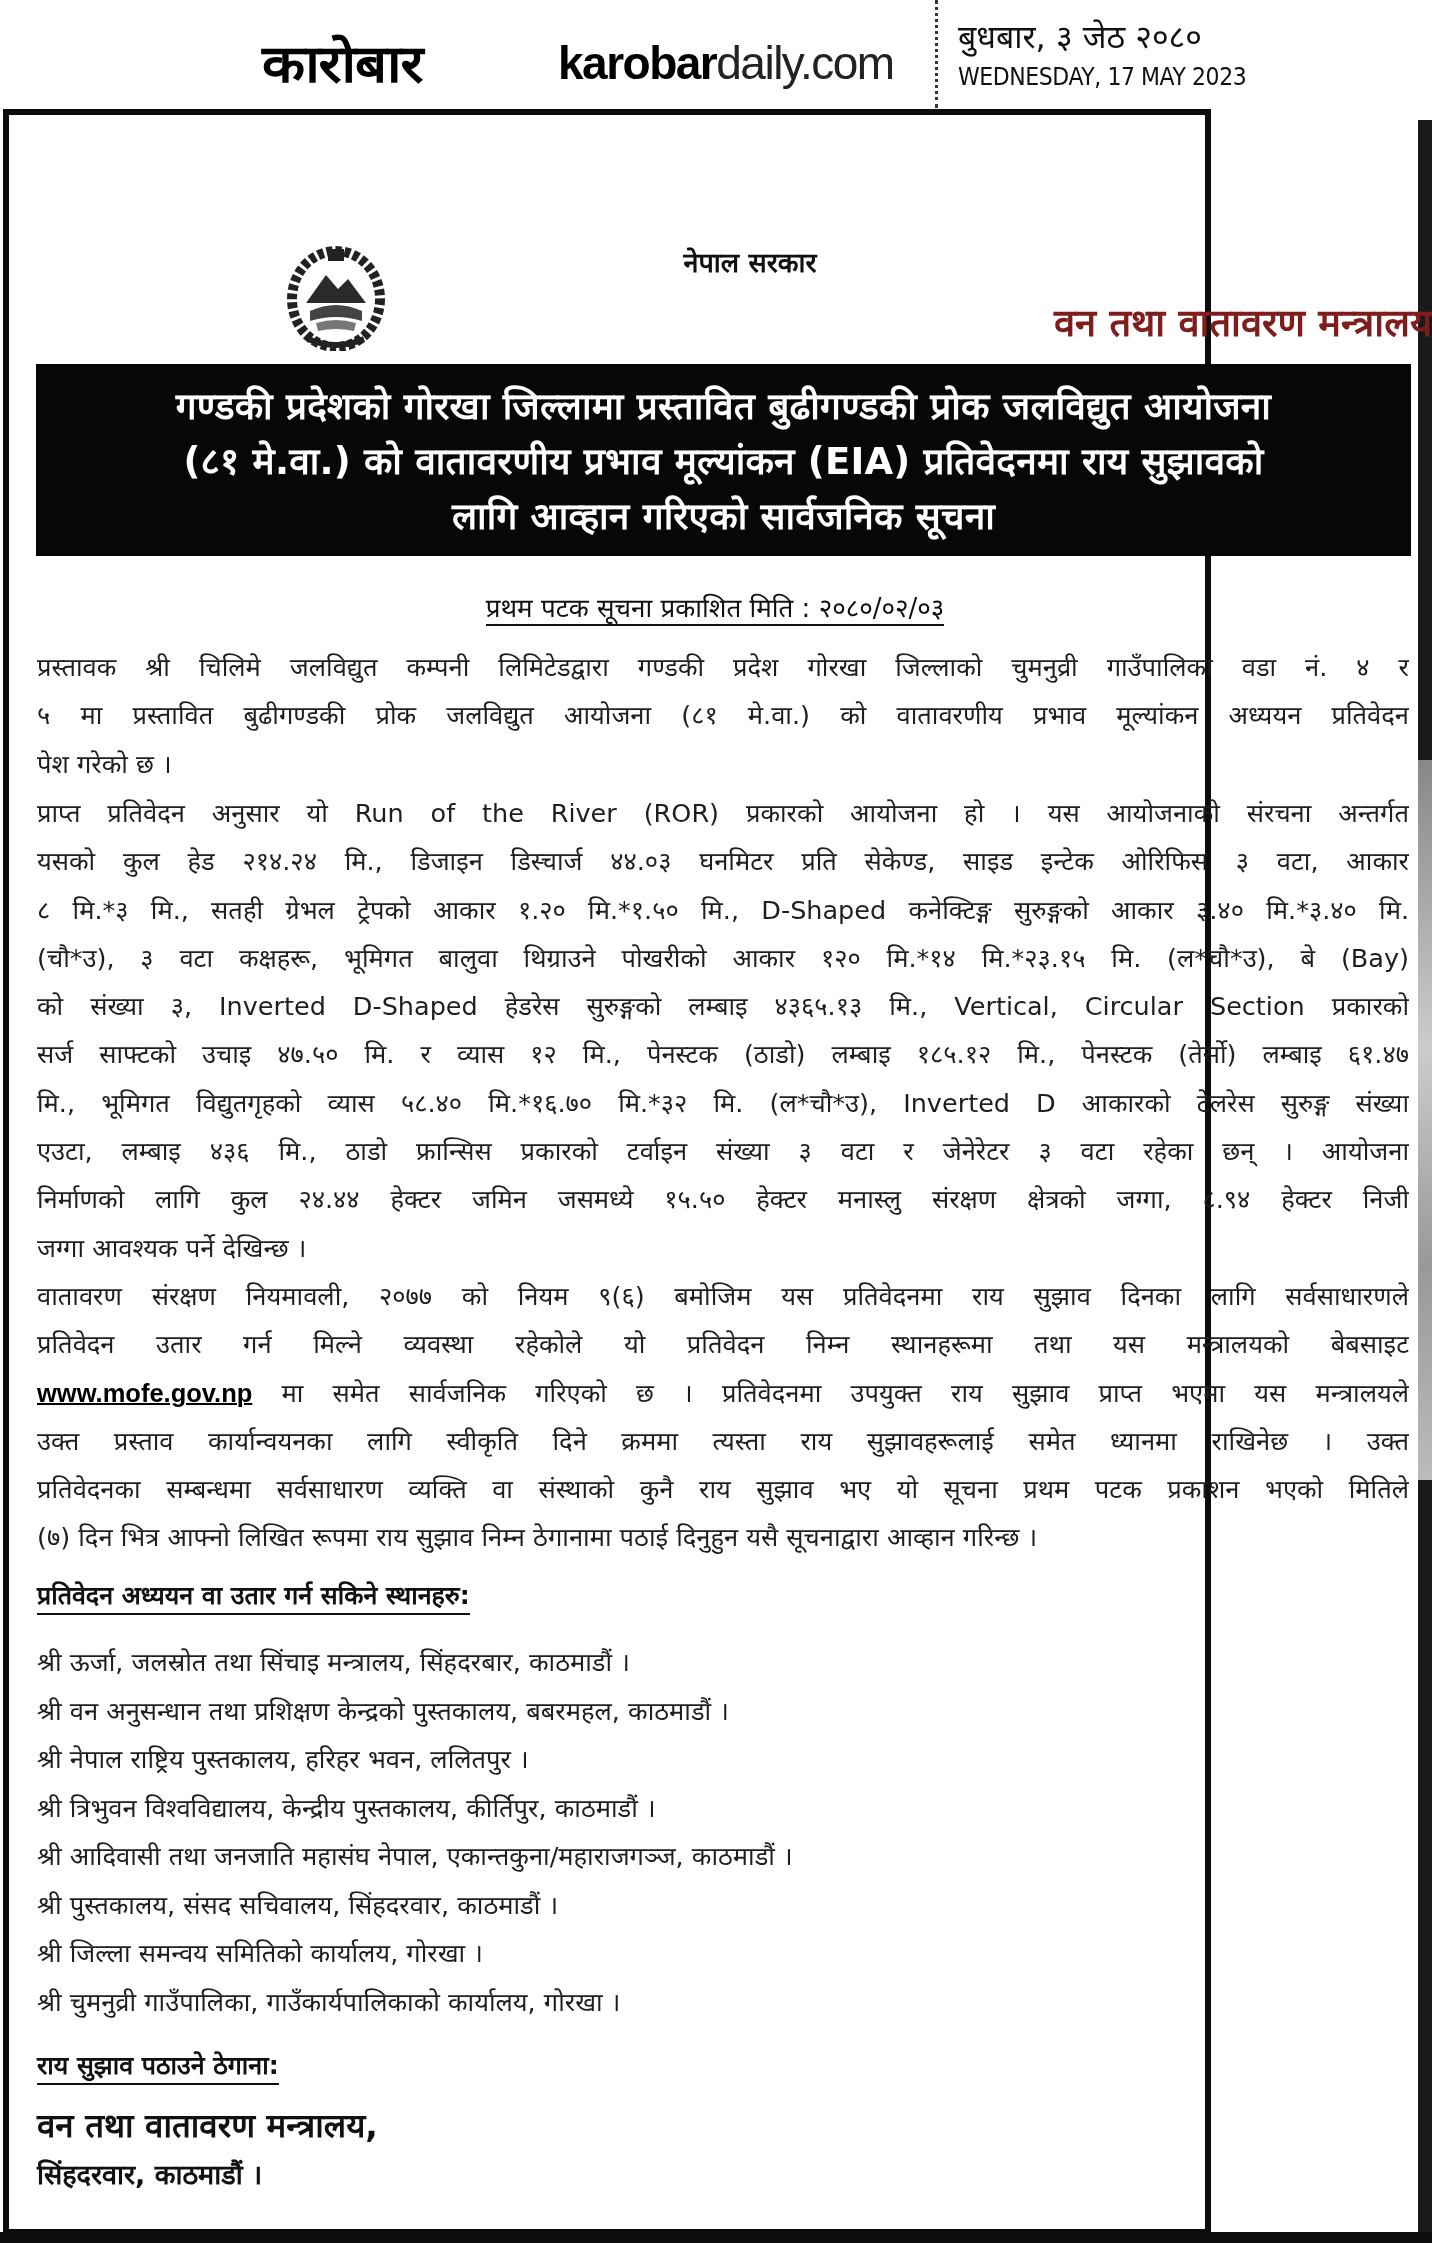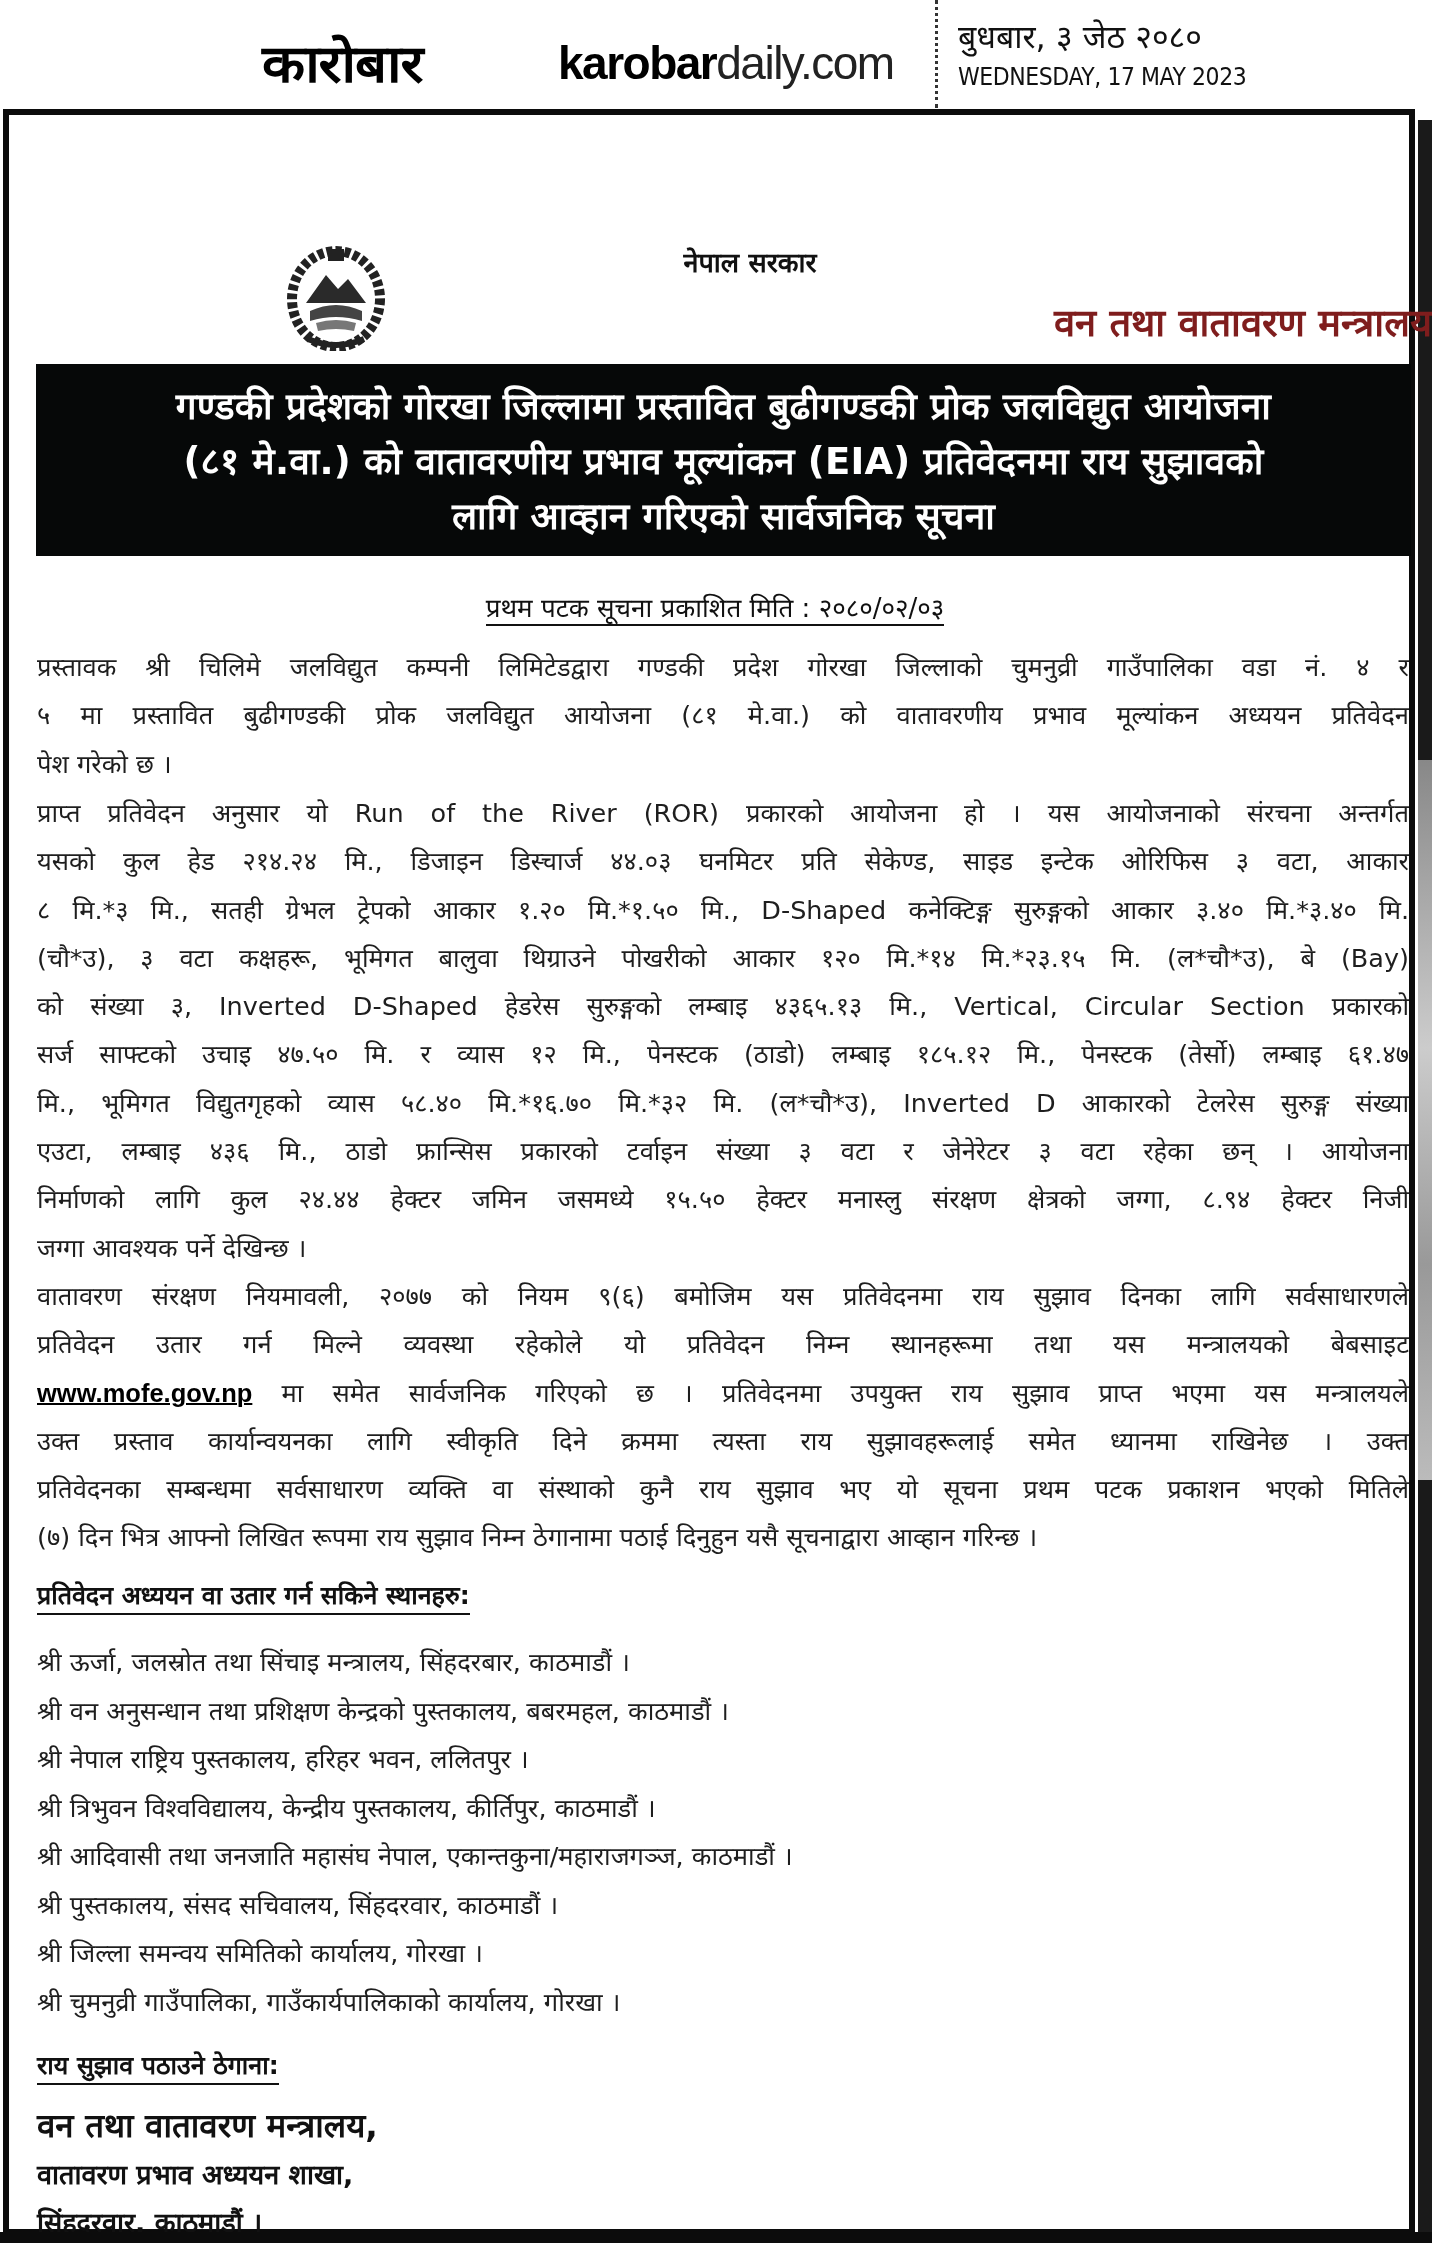--- a/index.html
+++ b/index.html
@@ -63,21 +63,21 @@
       font-size: 25px;
       color: #111;
       letter-spacing: -0.5px;
       transform: scaleX(0.88);
       transform-origin: left center;
     }
     
     .frame {
       position: absolute;
       left: 3px; top: 109px;
-      width: 1412px; height: 2126px;
+      width: 1208px; height: 2126px;
       border: 6px solid #0c0c0c;
       box-sizing: border-box;
       background: #fff;
     }
     .right-strip {
       position: absolute;
       left: 1418px; top: 120px;
       width: 14px; height: 2123px;
       background: #1a1a1a;
     }
@@ -298,19 +298,18 @@
     <li>श्री त्रिभुवन विश्वविद्यालय, केन्द्रीय पुस्तकालय, कीर्तिपुर, काठमाडौं ।</li>
     <li>श्री आदिवासी तथा जनजाति महासंघ नेपाल, एकान्तकुना/महाराजगञ्ज, काठमाडौं ।</li>
     <li>श्री पुस्तकालय, संसद सचिवालय, सिंहदरवार, काठमाडौं ।</li>
     <li>श्री जिल्ला समन्वय समितिको कार्यालय, गोरखा ।</li>
     <li>श्री चुमनुव्री गाउँपालिका, गाउँकार्यपालिकाको कार्यालय, गोरखा ।</li>
   </ul>
 
   <div class="section-heading addr-heading">राय सुझाव पठाउने ठेगाना:</div>
   <div class="address">
     <div class="a1">वन तथा वातावरण मन्त्रालय,</div>
-    <div class="a2">वातावरण प्रभाव अध्ययन शाखा,</div>
     <div class="a3">सिंहदरवार, काठमाडौं ।</div>
 
   </div>
 </div>
 
 <div class="bottom-bar"></div>
 
 </body></html>

